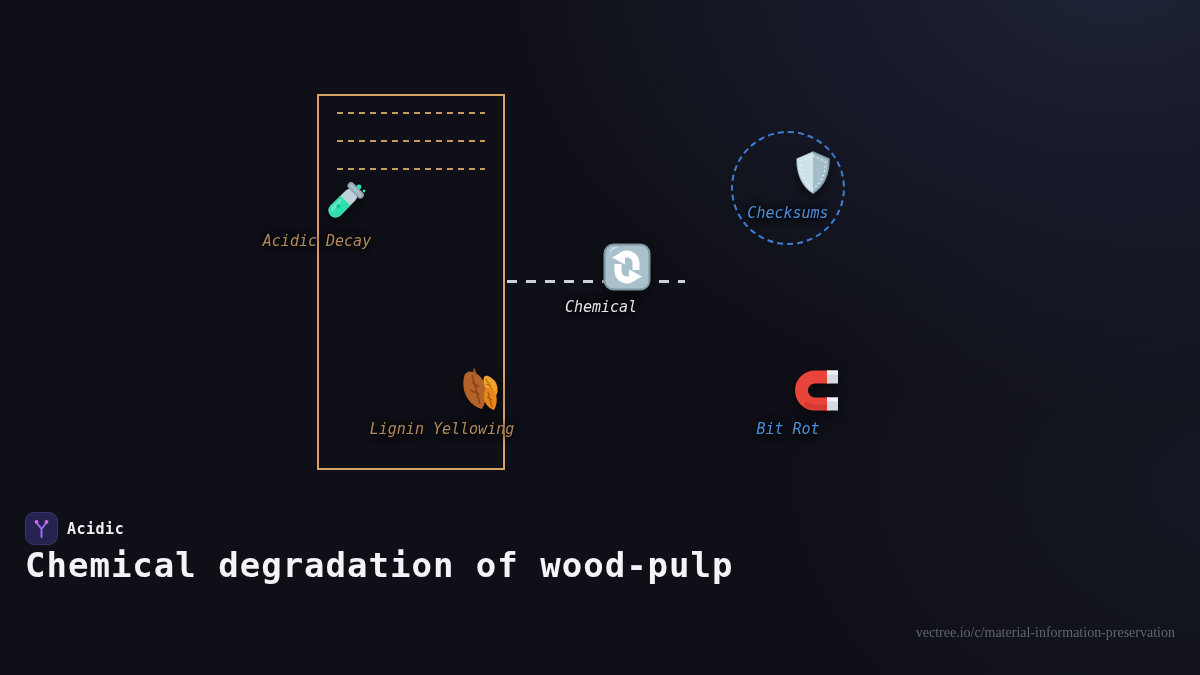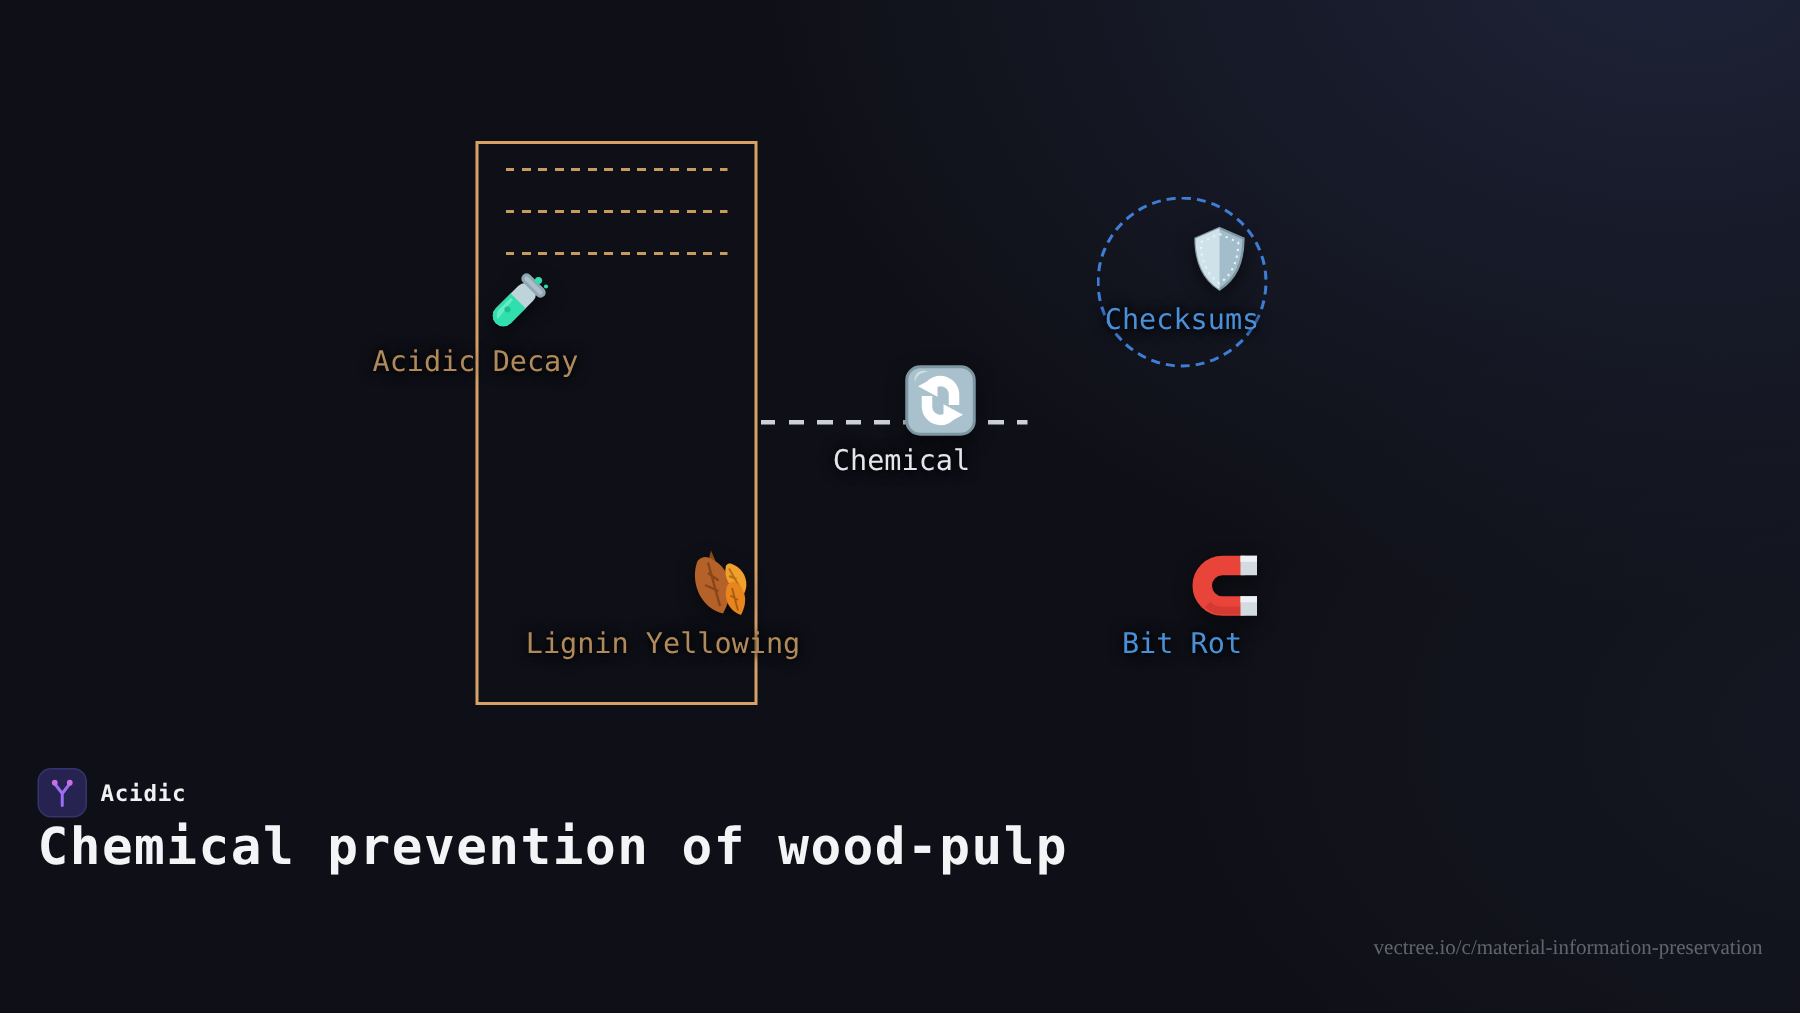--- a/index.html
+++ b/index.html
@@ -26,22 +26,23 @@
     background:repeating-linear-gradient(90deg,#ccd1d9 0 10px,transparent 10px 19px);
   }
   
   .checksum-circle{
     position:absolute;left:731px;top:131px;width:114px;height:114px;
     border:2px dashed #3f7ed6;border-radius:50%;box-sizing:border-box;
   }
   
   .lbl{
     position:absolute;transform:translateX(-50%);
-    font-size:19px;line-height:15px;white-space:nowrap;
+    font-size:15px;line-height:15px;white-space:nowrap;
     text-shadow:0 1px 5px rgba(0,0,0,.95),0 0 10px rgba(0,0,0,.85);
+    font-style:italic;
   }
   .lbl-paper{color:#b18a5c;text-align:right;}
   .lbl-digital{color:#4a90d9;}
   .lbl-neutral{color:#e2e5ea;}
   
   .icon{position:absolute;filter:drop-shadow(0 4px 6px rgba(0,0,0,.55));}
   
   .logo{
     position:absolute;left:25px;top:512px;width:33px;height:33px;border-radius:9px;
     background:#262350;border:1px solid #37336e;box-sizing:border-box;
@@ -128,18 +129,18 @@
   <div class="logo">
     <svg width="23" height="23" viewBox="0 0 23 23">
       <path d="M11.5 20 V12 M11.5 12 L6.5 5.5 M11.5 12 L16.5 5.5" stroke="#9b6df2" stroke-width="2" stroke-linecap="round" fill="none"></path>
       <circle cx="6.5" cy="4.8" r="1.9" fill="#cf6ee4"></circle>
       <circle cx="16.5" cy="4.8" r="1.9" fill="#cf6ee4"></circle>
     </svg>
   </div>
   <div class="brand">Acidic</div>
 
   <div class="title">
-    <div>Chemical prevention of wood-pulp</div>
+    <div>Chemical degradation of wood-pulp</div>
   </div>
 
   <div class="url">vectree.io/c/material-information-preservation</div>
 
 </div>
 
 </body></html>

